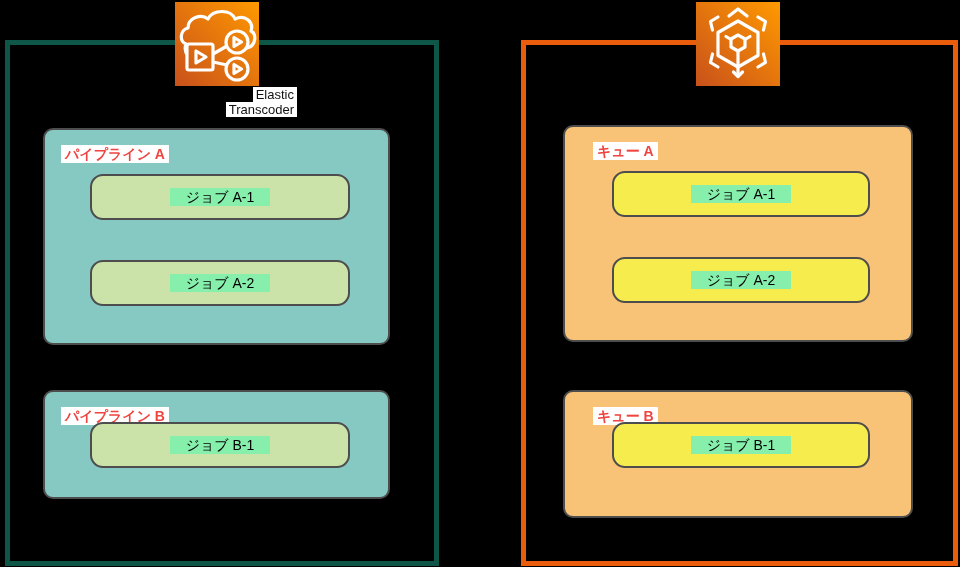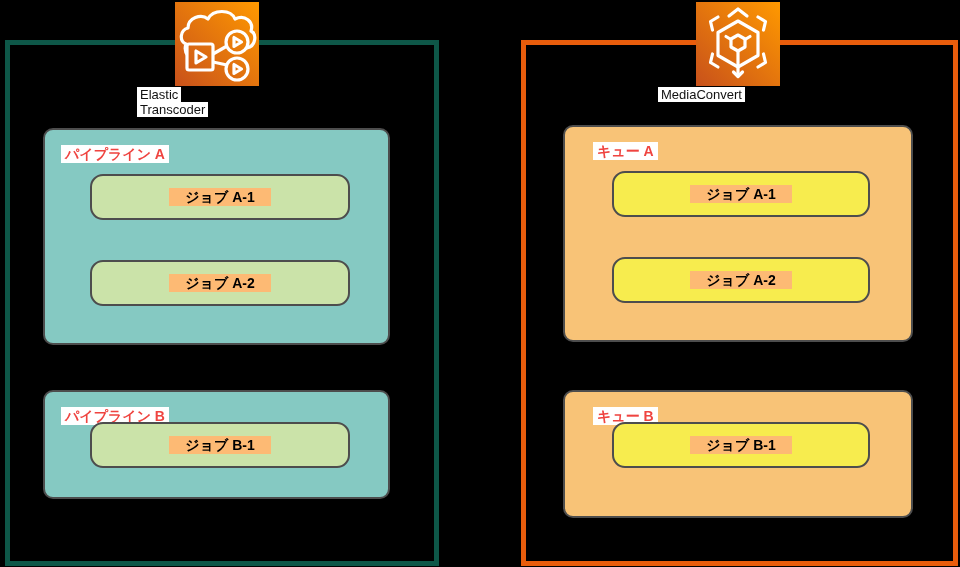--- a/index.html
+++ b/index.html
@@ -13,21 +13,21 @@
   .group.mc { left:521px; top:40px; width:437px; height:526px; border-color:#E95D0C; }
 
   
   .icon-wrap { position:absolute; width:84px; height:84px; z-index:3; }
   .icon-wrap.et { left:175px; top:2px; }
   .icon-wrap.mc { left:696px; top:2px; }
   .icon-wrap svg { display:block; width:84px; height:84px; }
 
   
   .caption { position:absolute; top:87px; width:160px; z-index:3;
-             display:flex; flex-direction:column; align-items:flex-start; gap:0; }
+             display:flex; flex-direction:column; align-items:flex-end; gap:0; }
   .caption.et { left:137px; }
   .caption.mc { left:658px; }
   .caption .chip { background:#FFFFFF; color:#111; font-size:13px; line-height:15px;
                    padding:0 3px; white-space:nowrap; }
 
   
   .panel { position:absolute; border:2px solid #4D4D4D; border-radius:10px; z-index:2; }
   .panel.teal   { background:#85C9C2; }
   .panel.tan    { background:#F8C377; }
   .panel.pa { left:43px;  top:128px; width:347px; height:217px; }
@@ -44,21 +44,21 @@
   
   .job { position:absolute; height:46px; border:2px solid #4D4D4D; border-radius:13px;
          display:flex; align-items:center; justify-content:center; }
   .job.green  { background:#CBE3A9; }
   .job.yellow { background:#F7EC4E; }
   .panel.pa .job, .panel.pb .job { left:45px; width:260px; }
   .panel.qa .job, .panel.qb .job { left:47px; width:258px; }
   .job.row1 { top:44px; }
   .job.row2 { top:130px; }
   .job.rowb { top:30px; }
-  .job-label { background:#fdba74; color:#000; font-weight:bold; font-size:14px;
+  .job-label { background:#86efac; color:#000; font-weight:normal; font-size:14px;
                line-height:18px; padding:0 16px; white-space:nowrap; }
 </style>
 </head>
 <body>
 
 <div class="stage">
 
   <div class="group et"></div>
   <div class="group mc"></div>
 
@@ -106,23 +106,20 @@
         <path d="M49 37.5 L54 34.5"></path>
         <path d="M42 49 L42 74"></path>
         <path d="M37.5 70 L42 74.5 L46.5 70"></path>
         <path d="M22 15 L14.5 19.5 L16.5 28"></path>
         <path d="M62 15 L69.5 19.5 L67.5 28"></path>
         <path d="M16.5 52 L14.5 60.5 L22 65"></path>
         <path d="M67.5 52 L69.5 60.5 L62 65"></path>
       </g>
     </svg>
   </div>
-  <div class="caption mc">
-    <span class="chip">MediaConvert</span>
-  </div>
 
   <div class="panel teal pa">
     <span class="panel-label">パイプライン A</span>
     <div class="job green row1">
       <span class="job-label">ジョブ A-1</span>
     </div>
     <div class="job green row2">
       <span class="job-label">ジョブ A-2</span>
     </div>
   </div>

